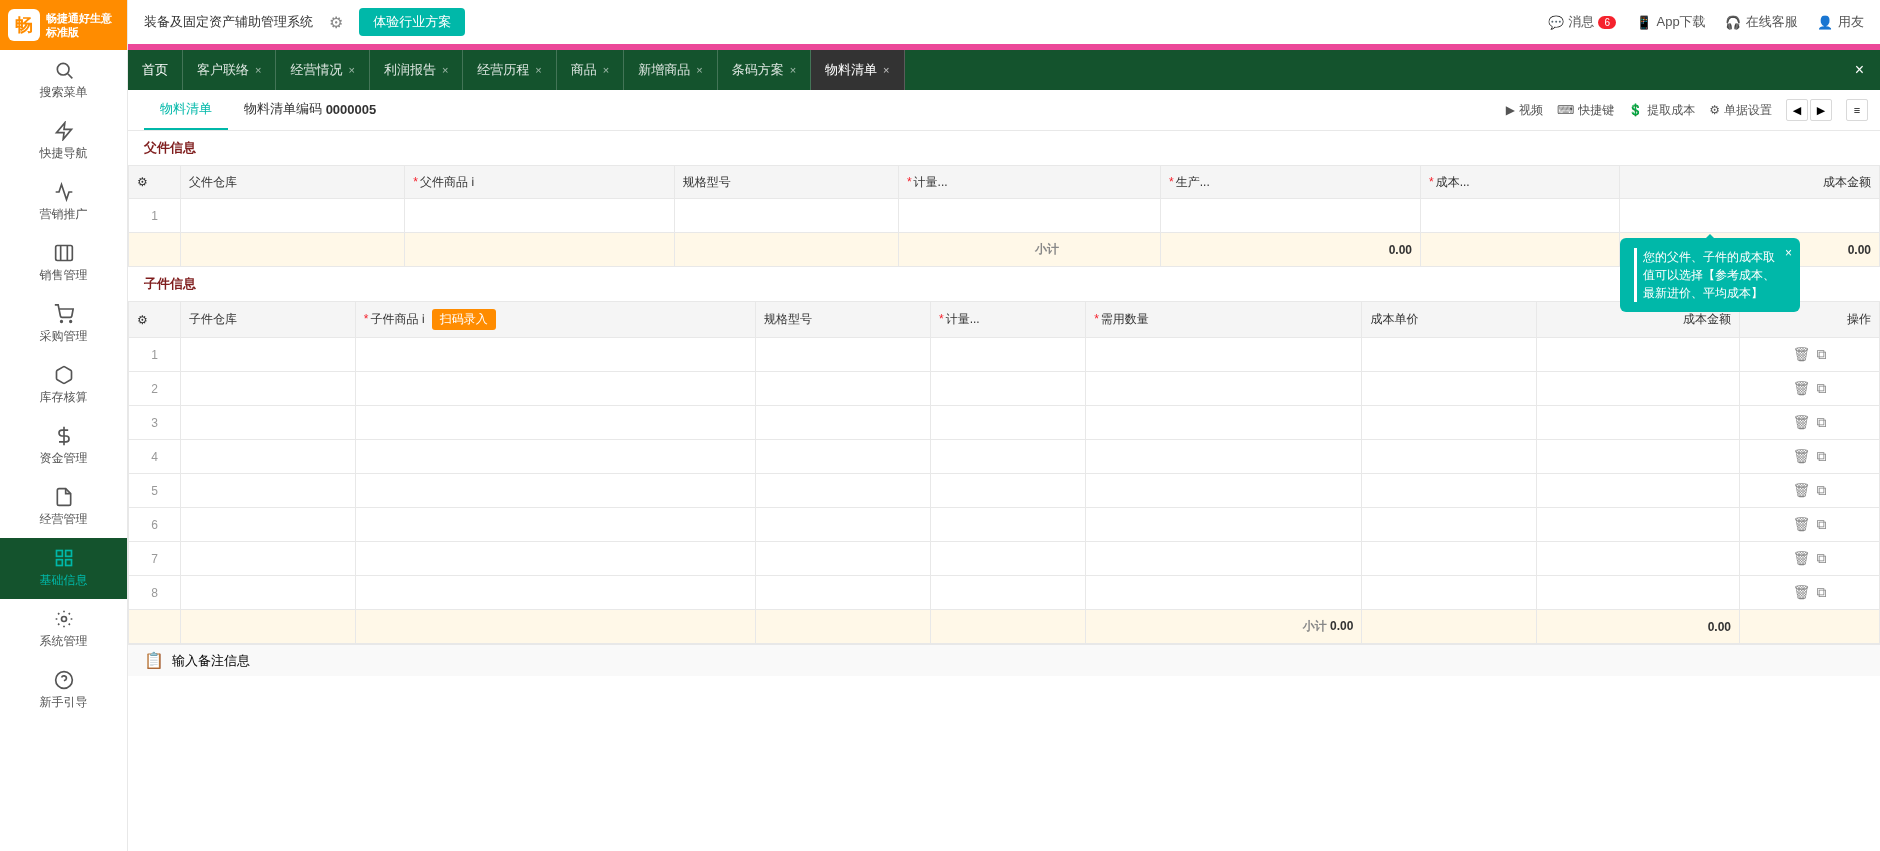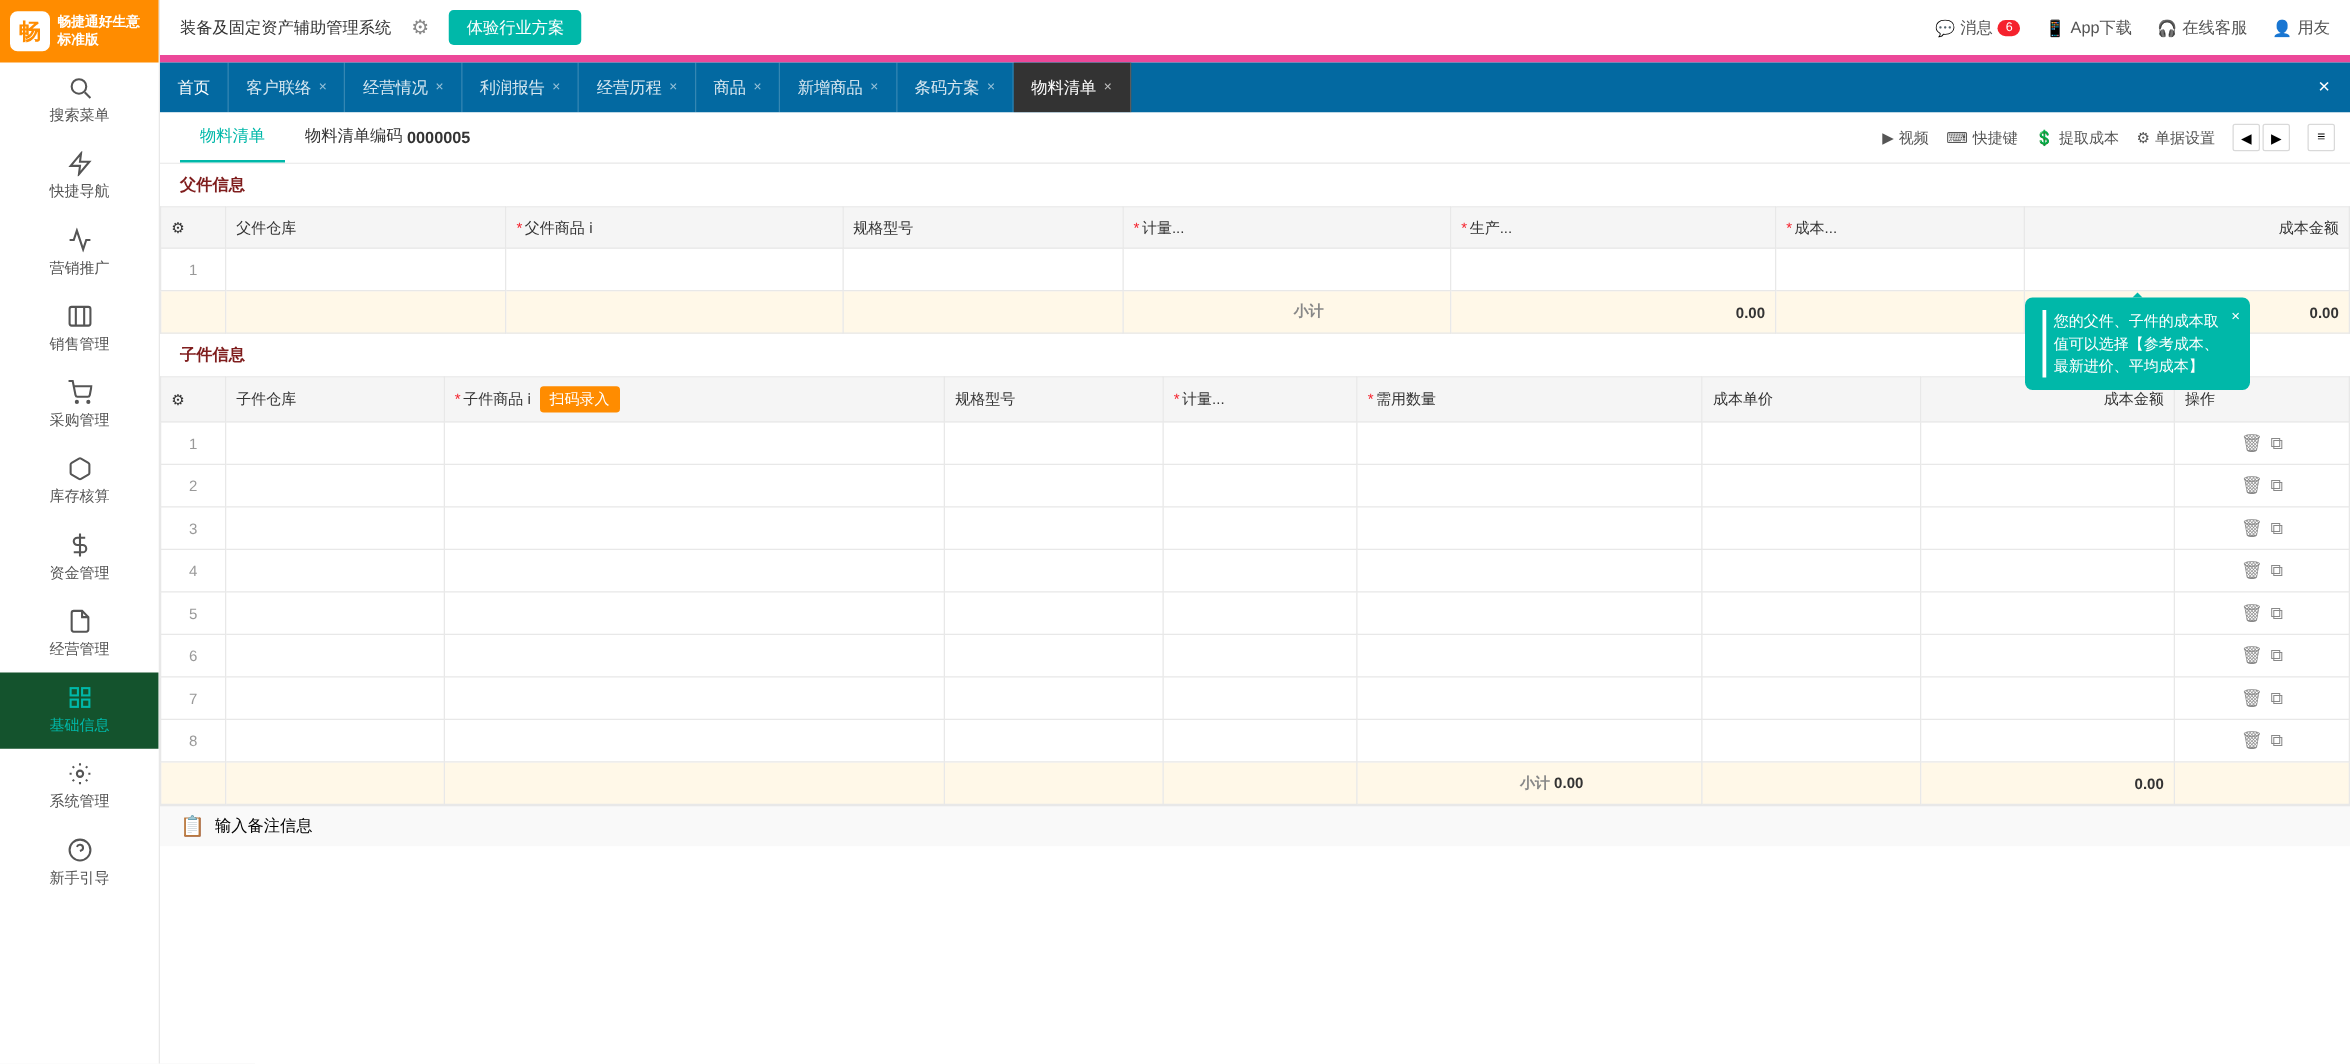--- a/index.html
+++ b/index.html
@@ -106,21 +106,21 @@
       color: #fff;
       border-radius: 10px;
       font-size: 10px;
       padding: 1px 5px;
       min-width: 18px;
       text-align: center;
     }
 
     
     .nav-tabs {
-      background: #0369a1;
+      background: #14532d;
       display: flex;
       align-items: center;
       height: 40px;
       padding: 0 0;
       overflow-x: auto;
     }
     .nav-tab {
       display: flex;
       align-items: center;
       padding: 0 14px;
@@ -623,21 +623,21 @@
             <th><span>子件仓库</span></th>
             <th>
               <span class="required-star">*</span><span>子件商品</span> ℹ
               &nbsp;<button class="scan-btn">扫码录入</button>
             </th>
             <th><span>规格型号</span></th>
             <th><span class="required-star">*</span><span>计量...</span></th>
             <th><span class="required-star">*</span><span>需用数量</span></th>
             <th><span>成本单价</span></th>
             <th style="text-align:right;"><span>成本金额</span></th>
-            <th style="text-align:left;"><span>操作</span></th>
+            <th style="text-align:right;"><span>操作</span></th>
           </tr>
         </thead>
         <tbody id="child-table-body">
         <tr>
     <td class="row-num">1</td>
     <td></td>
     <td></td>
     <td></td>
     <td></td>
     <td></td>
@@ -761,21 +761,21 @@
         <span class="action-icon">⧉</span>
       </div>
     </td>
   </tr>
             <tr class="subtotal-row">
   <td></td>
   <td></td>
   <td></td>
   <td></td>
   <td></td>
-  <td style="text-align:center;"><span class="subtotal-label">小计</span>&nbsp;<strong>0.00</strong></td>
+  <td style="text-align:right;"><span class="subtotal-label">小计</span>&nbsp;<strong>0.00</strong></td>
   <td></td>
   <td style="text-align:right;">0.00</td>
   <td></td>
 </tr>
           </tbody>
       </table>
     </div>
 
     <div class="bottom-bar">
       <span class="bottom-bar-icon">📋</span>

